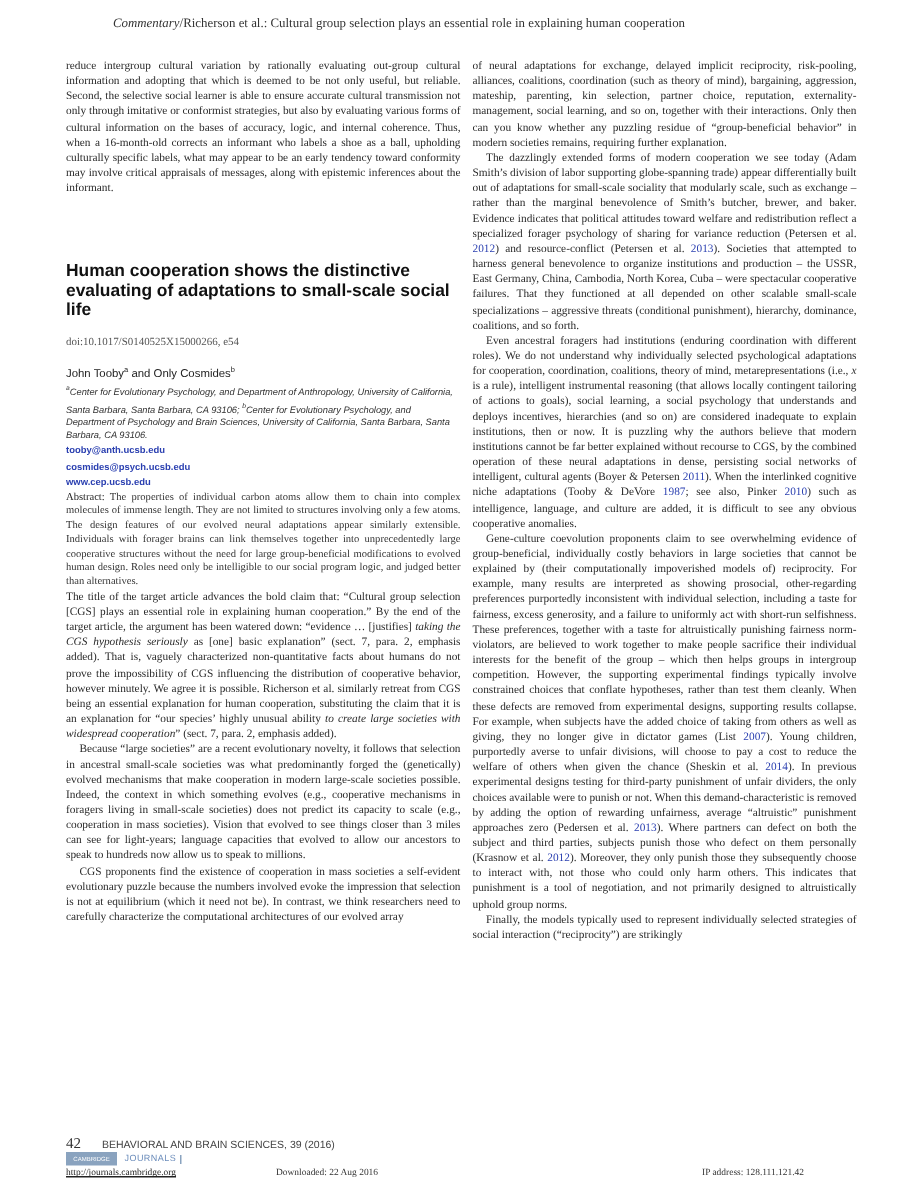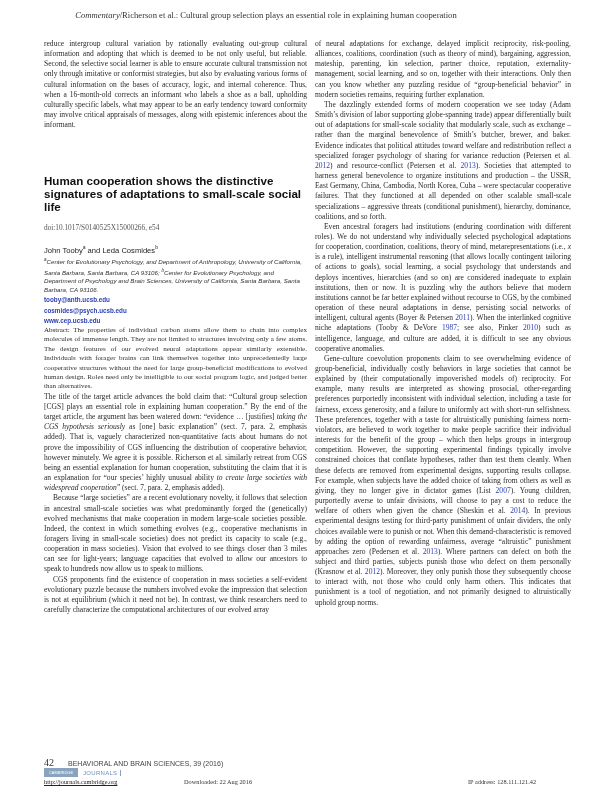--- a/index.html
+++ b/index.html
@@ -43,25 +43,25 @@
   .dl-ip { position:absolute; left:424px; }
 </style>
 </head>
 <body>
 
 <div class="running-head"><i>Commentary</i><span>/Richerson et al.: Cultural group selection plays an essential role in explaining human cooperation</span></div>
 
 <div class="col left">
   <p>reduce intergroup cultural variation by rationally evaluating out-group cultural information and adopting that which is deemed to be not only useful, but reliable. Second, the selective social learner is able to ensure accurate cultural transmission not only through imitative or conformist strategies, but also by evaluating various forms of cultural information on the bases of accuracy, logic, and internal coherence. Thus, when a 16-month-old corrects an informant who labels a shoe as a ball, upholding culturally specific labels, what may appear to be an early tendency toward conformity may involve critical appraisals of messages, along with epistemic inferences about the informant.</p>
 
-  <div class="title">Human cooperation shows the distinctive signatures of adaptations to small-scale social life</div>
+  <div class="title">Human cooperation shows the distinctive evaluating of adaptations to small-scale social life</div>
   <div class="doi">doi:10.1017/S0140525X15000266, e54</div>
 
   <div class="authors">
-    <span>John Tooby</span><sup>a</sup><span> and </span><span>Leda Cosmides</span><sup>b</sup>
+    <span>John Tooby</span><sup>a</sup><span> and </span><span>Only Cosmides</span><sup>b</sup>
   </div>
   <div class="affil">
     <sup>a</sup><span>Center for Evolutionary Psychology, and Department of Anthropology, University of California, Santa Barbara, Santa Barbara, CA 93106; </span><sup>b</sup><span>Center for Evolutionary Psychology, and Department of Psychology and Brain Sciences, University of California, Santa Barbara, Santa Barbara, CA 93106.</span>
   </div>
   <div style="margin-top:1px;">
     <span class="link">tooby@anth.ucsb.edu</span>
     <span class="link">cosmides@psych.ucsb.edu</span>
     <span class="link">www.cep.ucsb.edu</span>
   </div>
 
@@ -70,20 +70,21 @@
   <p class="body-start"><span>The title of the target article advances the bold claim that: “Cultural group selection [CGS] plays an essential role in explaining human cooperation.” By the end of the target article, the argument has been watered down: “evidence … [justifies] </span><em>taking the CGS hypothesis seriously</em><span> as [one] basic explanation” (sect. 7, para. 2, emphasis added). That is, vaguely characterized non-quantitative facts about humans do not prove the impossibility of CGS influencing the distribution of cooperative behavior, however minutely. We agree it is possible. Richerson et al. similarly retreat from CGS being an essential explanation for human cooperation, substituting the claim that it is an explanation for “our species’ highly unusual ability </span><em>to create large societies with widespread cooperation</em><span>” (sect. 7, para. 2, emphasis added).</span></p>
   <p class="indent">Because “large societies” are a recent evolutionary novelty, it follows that selection in ancestral small-scale societies was what predominantly forged the (genetically) evolved mechanisms that make cooperation in modern large-scale societies possible. Indeed, the context in which something evolves (e.g., cooperative mechanisms in foragers living in small-scale societies) does not predict its capacity to scale (e.g., cooperation in mass societies). Vision that evolved to see things closer than 3 miles can see for light-years; language capacities that evolved to allow our ancestors to speak to hundreds now allow us to speak to millions.</p>
   <p class="indent">CGS proponents find the existence of cooperation in mass societies a self-evident evolutionary puzzle because the numbers involved evoke the impression that selection is not at equilibrium (which it need not be). In contrast, we think researchers need to carefully characterize the computational architectures of our evolved array</p>
 </div>
 
 <div class="col right">
   <p>of neural adaptations for exchange, delayed implicit reciprocity, risk-pooling, alliances, coalitions, coordination (such as theory of mind), bargaining, aggression, mateship, parenting, kin selection, partner choice, reputation, externality-management, social learning, and so on, together with their interactions. Only then can you know whether any puzzling residue of “group-beneficial behavior” in modern societies remains, requiring further explanation.</p>
   <p class="indent"><span>The dazzlingly extended forms of modern cooperation we see today (Adam Smith’s division of labor supporting globe-spanning trade) appear differentially built out of adaptations for small-scale sociality that modularly scale, such as exchange – rather than the marginal benevolence of Smith’s butcher, brewer, and baker. Evidence indicates that political attitudes toward welfare and redistribution reflect a specialized forager psychology of sharing for variance reduction (Petersen et al. </span><span class="cite">2012</span><span>) and resource-conflict (Petersen et al. </span><span class="cite">2013</span><span>). Societies that attempted to harness general benevolence to organize institutions and production – the USSR, East Germany, China, Cambodia, North Korea, Cuba – were spectacular cooperative failures. That they functioned at all depended on other scalable small-scale specializations – aggressive threats (conditional punishment), hierarchy, dominance, coalitions, and so forth.</span></p>
   <p class="indent"><span>Even ancestral foragers had institutions (enduring coordination with different roles). We do not understand why individually selected psychological adaptations for cooperation, coordination, coalitions, theory of mind, metarepresentations (i.e., </span><em>x</em><span> is a rule), intelligent instrumental reasoning (that allows locally contingent tailoring of actions to goals), social learning, a social psychology that understands and deploys incentives, hierarchies (and so on) are considered inadequate to explain institutions, then or now. It is puzzling why the authors believe that modern institutions cannot be far better explained without recourse to CGS, by the combined operation of these neural adaptations in dense, persisting social networks of intelligent, cultural agents (Boyer &amp; Petersen </span><span class="cite">2011</span><span>). When the interlinked cognitive niche adaptations (Tooby &amp; DeVore </span><span class="cite">1987</span><span>; see also, Pinker </span><span class="cite">2010</span><span>) such as intelligence, language, and culture are added, it is difficult to see any obvious cooperative anomalies.</span></p>
   <p class="indent"><span>Gene-culture coevolution proponents claim to see overwhelming evidence of group-beneficial, individually costly behaviors in large societies that cannot be explained by (their computationally impoverished models of) reciprocity. For example, many results are interpreted as showing prosocial, other-regarding preferences purportedly inconsistent with individual selection, including a taste for fairness, excess generosity, and a failure to uniformly act with short-run selfishness. These preferences, together with a taste for altruistically punishing fairness norm-violators, are believed to work together to make people sacrifice their individual interests for the benefit of the group – which then helps groups in intergroup competition. However, the supporting experimental findings typically involve constrained choices that conflate hypotheses, rather than test them cleanly. When these defects are removed from experimental designs, supporting results collapse. For example, when subjects have the added choice of taking from others as well as giving, they no longer give in dictator games (List </span><span class="cite">2007</span><span>). Young children, purportedly averse to unfair divisions, will choose to pay a cost to reduce the welfare of others when given the chance (Sheskin et al. </span><span class="cite">2014</span><span>). In previous experimental designs testing for third-party punishment of unfair dividers, the only choices available were to punish or not. When this demand-characteristic is removed by adding the option of rewarding unfairness, average “altruistic” punishment approaches zero (Pedersen et al. </span><span class="cite">2013</span><span>). Where partners can defect on both the subject and third parties, subjects punish those who defect on them personally (Krasnow et al. </span><span class="cite">2012</span><span>). Moreover, they only punish those they subsequently choose to interact with, not those who could only harm others. This indicates that punishment is a tool of negotiation, and not primarily designed to altruistically uphold group norms.</span></p>
+  <p class="indent">Finally, the models typically used to represent individually selected strategies of social interaction (“reciprocity”) are strikingly</p>
 </div>
 
 <div class="footer-line">
   <span class="page-num">42</span>
   <span class="journal-name">BEHAVIORAL AND BRAIN SCIENCES, 39 (2016)</span>
 </div>
 
 <div class="logo-bar">
   <span class="logo-cam">CAMBRIDGE</span>
   <span class="logo-jour">JOURNALS</span>

